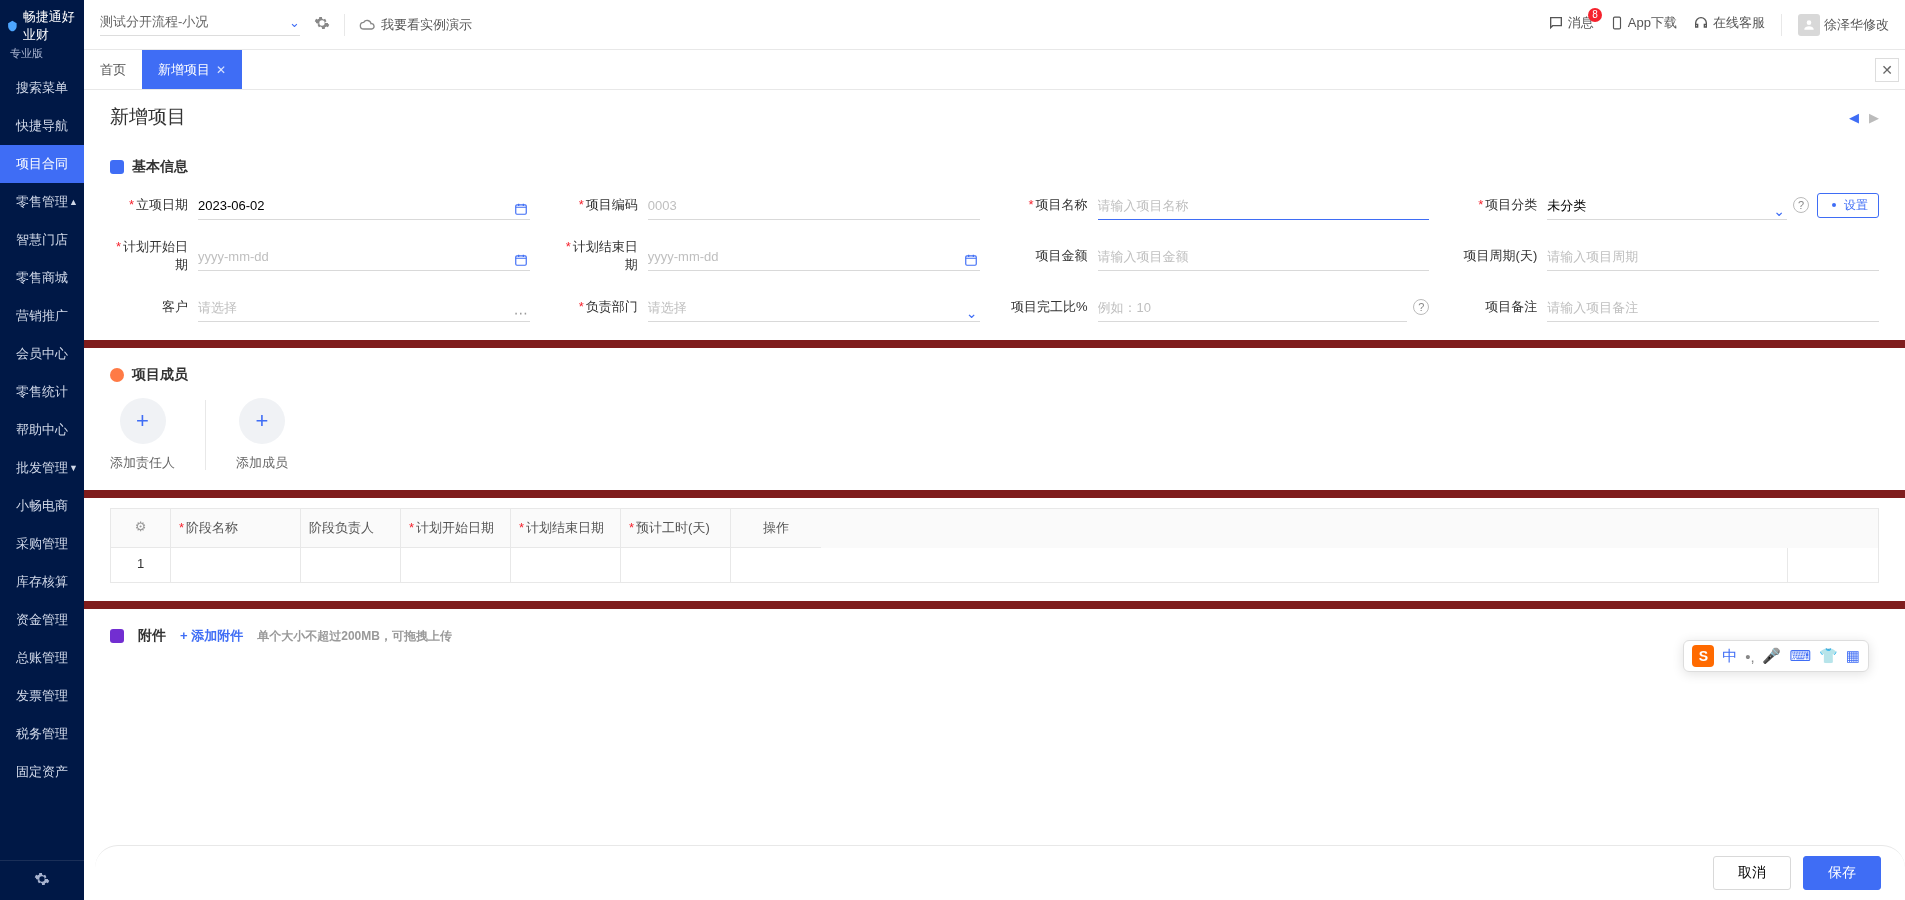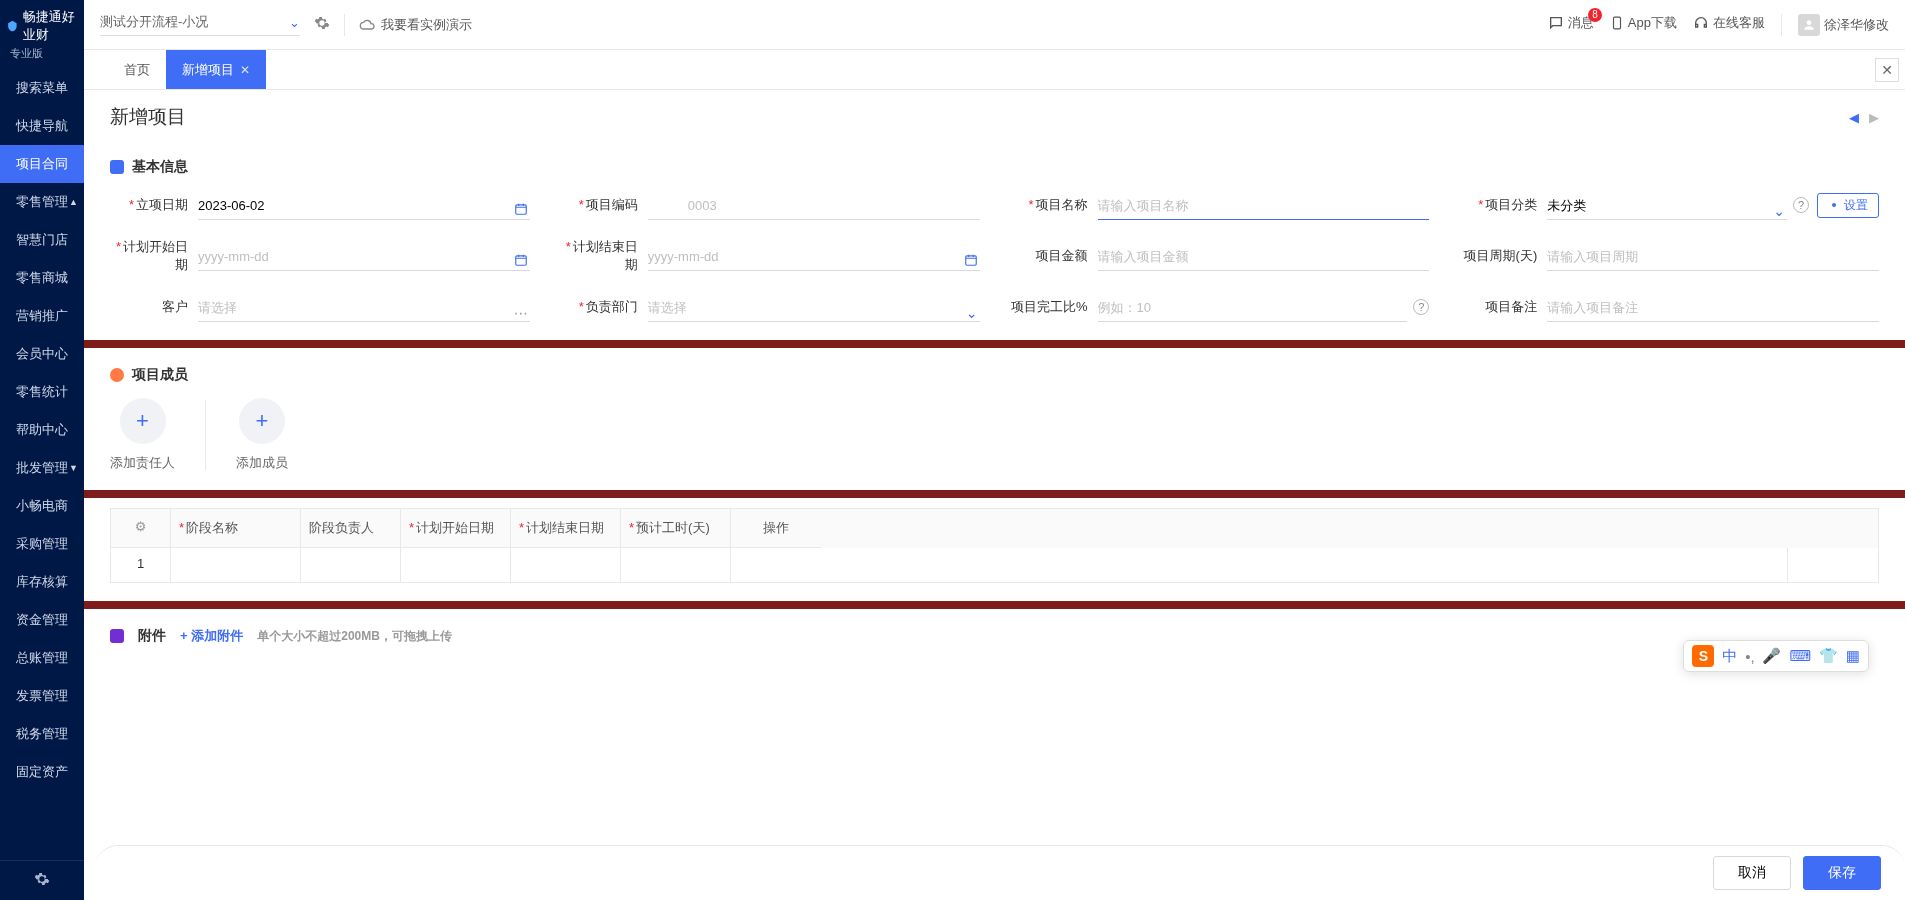--- a/index.html
+++ b/index.html
@@ -24,21 +24,21 @@
 .titlebox .chev { color: #3f6df5; margin-left: auto; }
 .gear-icon { color: #888; cursor: pointer; }
 .sep { width: 1px; height: 22px; background: #e8e8e8; }
 .demo-link { display: flex; align-items: center; gap: 6px; color: #555; cursor: pointer; }
 .top-right { margin-left: auto; display: flex; align-items: flex-start; gap: 16px; color: #555; }
 .top-right .item { display: flex; align-items: center; gap: 4px; cursor: pointer; position: relative; }
 .badge { position: absolute; top: -6px; right: -8px; background: #f5222d; color: #fff; font-size: 10px; border-radius: 8px; padding: 0 4px; line-height: 14px; }
 .avatar { width: 22px; height: 22px; background: #d8d8d8; border-radius: 3px; display: inline-flex; align-items: center; justify-content: center; color: #fff; }
 
 
-.tabs { display: flex; align-items: center; background: #fff; border-bottom: 1px solid #e8e8e8; height: 40px; position: relative; padding-left: 24px; }
+.tabs { display: flex; align-items: center; background: #fff; border-bottom: 1px solid #e8e8e8; height: 40px; position: relative; }
 .tab { padding: 0 16px; height: 100%; display: flex; align-items: center; gap: 6px; cursor: pointer; font-size: 13px; }
 .tab.home { color: #555; }
 .tab.active { background: #3f6df5; color: #fff; }
 .tab .close { font-size: 12px; opacity: .8; }
 .tab-close-btn { position: absolute; right: 6px; top: 50%; transform: translateY(-50%); width: 24px; height: 24px; border: 1px solid #ddd; display: flex; align-items: center; justify-content: center; cursor: pointer; font-size: 14px; color: #666; }
 
 
 .page { flex: 1; overflow-y: auto; background: #fff; padding: 0 0 80px 0; }
 .page-header { display: flex; align-items: center; padding: 14px 26px 10px; }
 .page-title { font-size: 19px; font-weight: 500; }
@@ -237,21 +237,21 @@
                 <svg width="14" height="14" viewBox="0 0 24 24">
                     <rect x="3" y="5" width="18" height="16" rx="2" fill="none" stroke="currentColor" stroke-width="2"></rect>
                     <path stroke="currentColor" stroke-width="2" d="M3 9h18M8 3v4M16 3v4"></path>
                   </svg>
               </span>
             </div>
           </div>
           <div class="field">
             <div class="label"><span class="req">*</span><span>项目编码</span></div>
             <div class="control">
-                <input style="color: rgb(191, 191, 191); margin-left: 40px;" value="0003">
+                <input style="color: rgb(191, 191, 191);" value="0003">
               </div>
           </div>
           <div class="field">
             <div class="label"><span class="req">*</span><span>项目名称</span></div>
             <div class="control focus">
                 <input placeholder="请输入项目名称" style="">
               </div>
           </div>
           <div class="field">
             <div class="label"><span class="req">*</span><span>项目分类</span></div>

